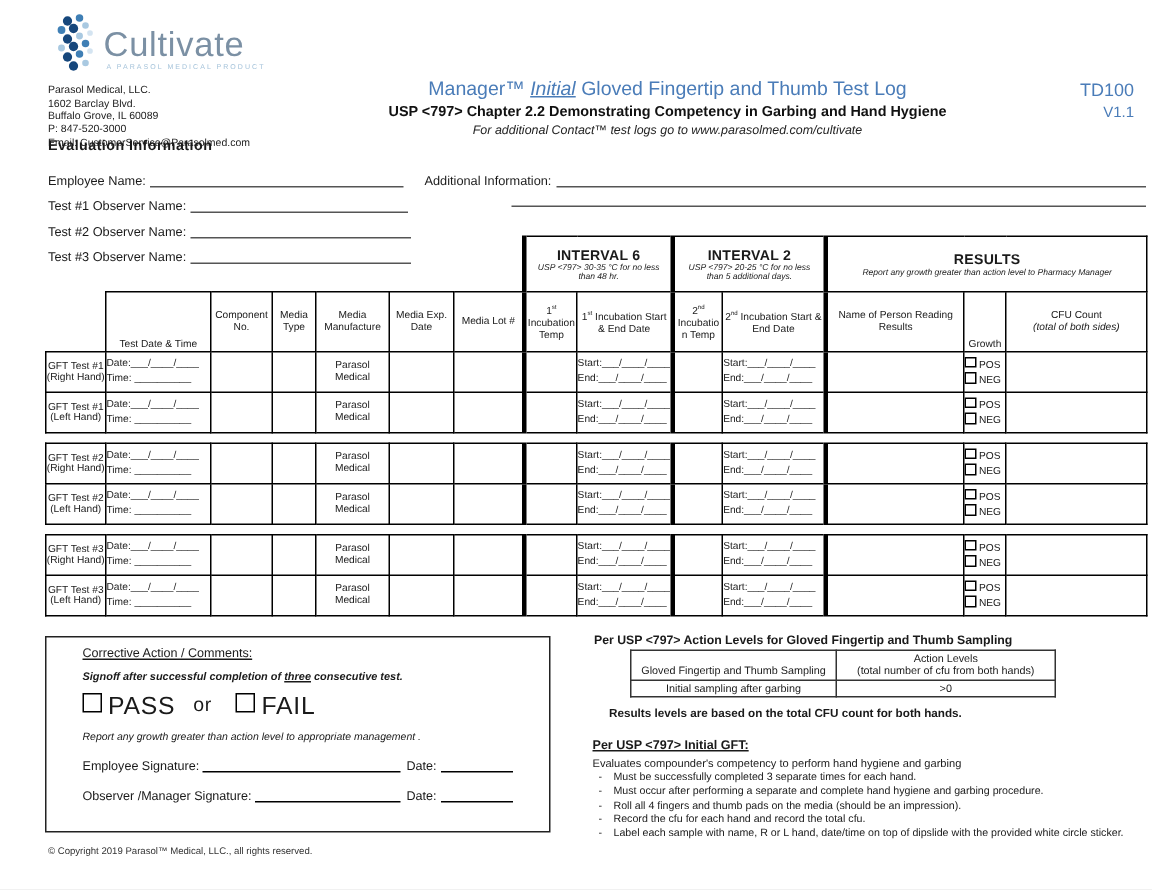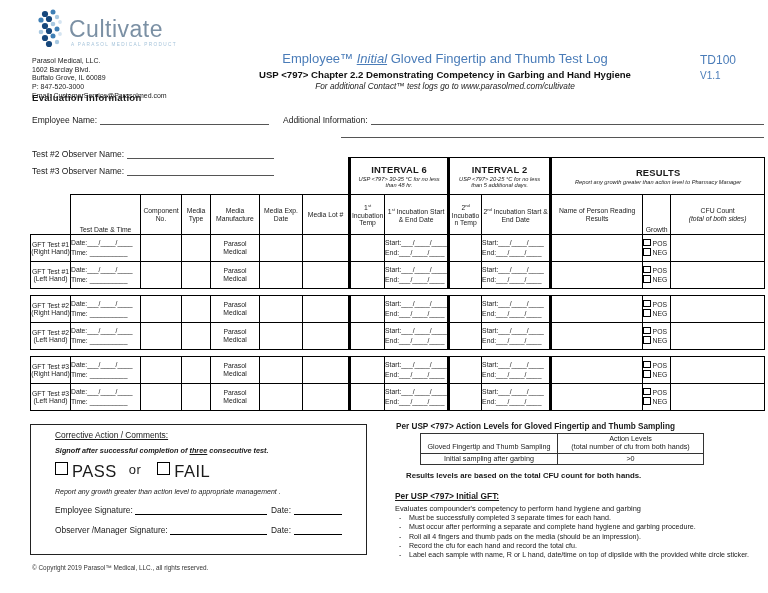--- a/index.html
+++ b/index.html
@@ -12,21 +12,21 @@
   .logo-txt{margin-left:3px;margin-top:6px}
   .brand{font-size:23px;color:#7b90a4;letter-spacing:.5px;line-height:24px}
   .tagline{font-size:4.7px;color:#a5c3da;letter-spacing:1.35px;margin-top:1px;margin-left:2px;white-space:nowrap}
   .addr{left:32px;top:57px;font-size:7px;line-height:8.7px;color:#222}
 
   .title-wrap{left:200px;top:51px;width:490px;text-align:center}
   .t1{font-size:13px;color:#4a7cb8}
   .t1 .em{font-style:italic;text-decoration:underline}
   .t2{font-size:9.6px;font-weight:bold;color:#111;margin-top:3px}
   .t3{font-size:8.3px;font-style:italic;margin-top:1px;color:#222}
-  .doc{right:12px;top:53px;width:56px;text-align:left;color:#4a7cb8}
+  .doc{right:12px;top:53px;width:56px;text-align:right;color:#4a7cb8}
   .doc-code{font-size:12px}
   .doc-ver{font-size:10px;margin-top:3px}
 
   
   .eval-h{left:32px;top:92px;font-size:9.5px;font-weight:bold;letter-spacing:.3px}
   .field{position:absolute;display:flex;align-items:flex-end;font-size:8.5px}
   .fill{border-bottom:1px solid #555;flex:1;margin-left:3px;height:10px}
   .line2{position:absolute;border-bottom:1px solid #555}
 
   
@@ -110,39 +110,43 @@
 
   <div class="abs addr">
     <div>Parasol Medical, LLC.</div>
     <div>1602 Barclay Blvd.</div>
     <div>Buffalo Grove, IL 60089</div>
     <div>P: 847-520-3000</div>
     <div>Email: CustomerService@Parasolmed.com</div>
   </div>
 
   <div class="abs title-wrap">
-    <div class="t1"><span>Employee™ </span><span class="em">Initial</span><span> Gloved Fingertip and Thumb Test Log</span></div>
+    <div class="t1"><span>Manager™ </span><span class="em">Initial</span><span> Gloved Fingertip and Thumb Test Log</span></div>
     <div class="t2">USP &lt;797&gt; Chapter 2.2 Demonstrating Competency in Garbing and Hand Hygiene</div>
     <div class="t3">For additional Contact™ test logs go to www.parasolmed.com/cultivate</div>
   </div>
   <div class="abs doc">
     <div class="doc-code">TD100</div>
     <div class="doc-ver">V1.1</div>
   </div>
 
   <div class="abs eval-h">Evaluation Information</div>
   <div class="field" style="left:32px;top:114px;width:237px">
     <span>Employee Name:</span>
       <span class="fill"></span>
   </div>
   <div class="field" style="left:283px;top:114px;width:481px">
     <span>Additional Information:</span>
       <span class="fill"></span>
   </div>
   <div class="line2" style="left:341px;top:127px;width:423px;height:10px"></div>
+  <div class="field" style="left:32px;top:131px;width:240px">
+    <span>Test #1 Observer Name:</span>
+      <span class="fill"></span>
+  </div>
   <div class="field" style="left:32px;top:148px;width:242px">
     <span>Test #2 Observer Name:</span>
       <span class="fill"></span>
   </div>
   <div class="field" style="left:32px;top:165px;width:242px">
     <span>Test #3 Observer Name:</span>
       <span class="fill"></span>
   </div>
 
   <table class="grid">

